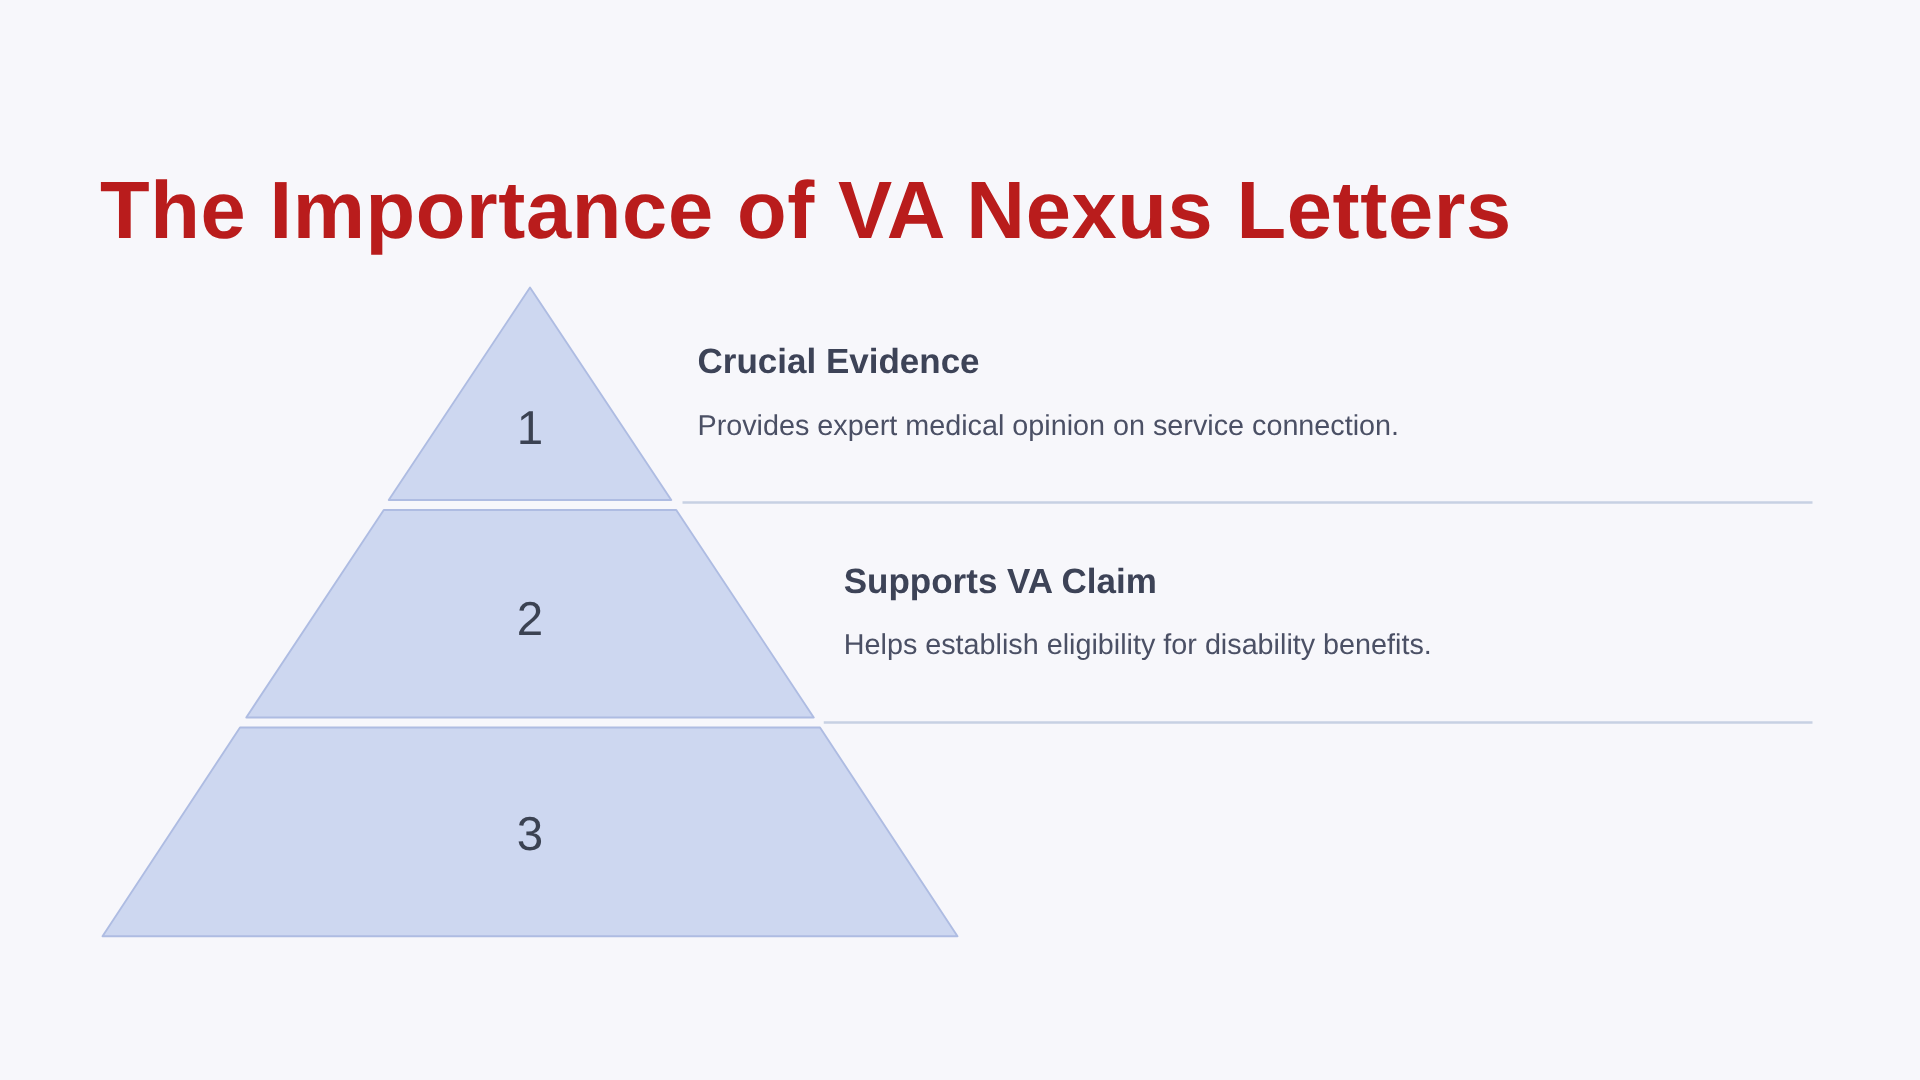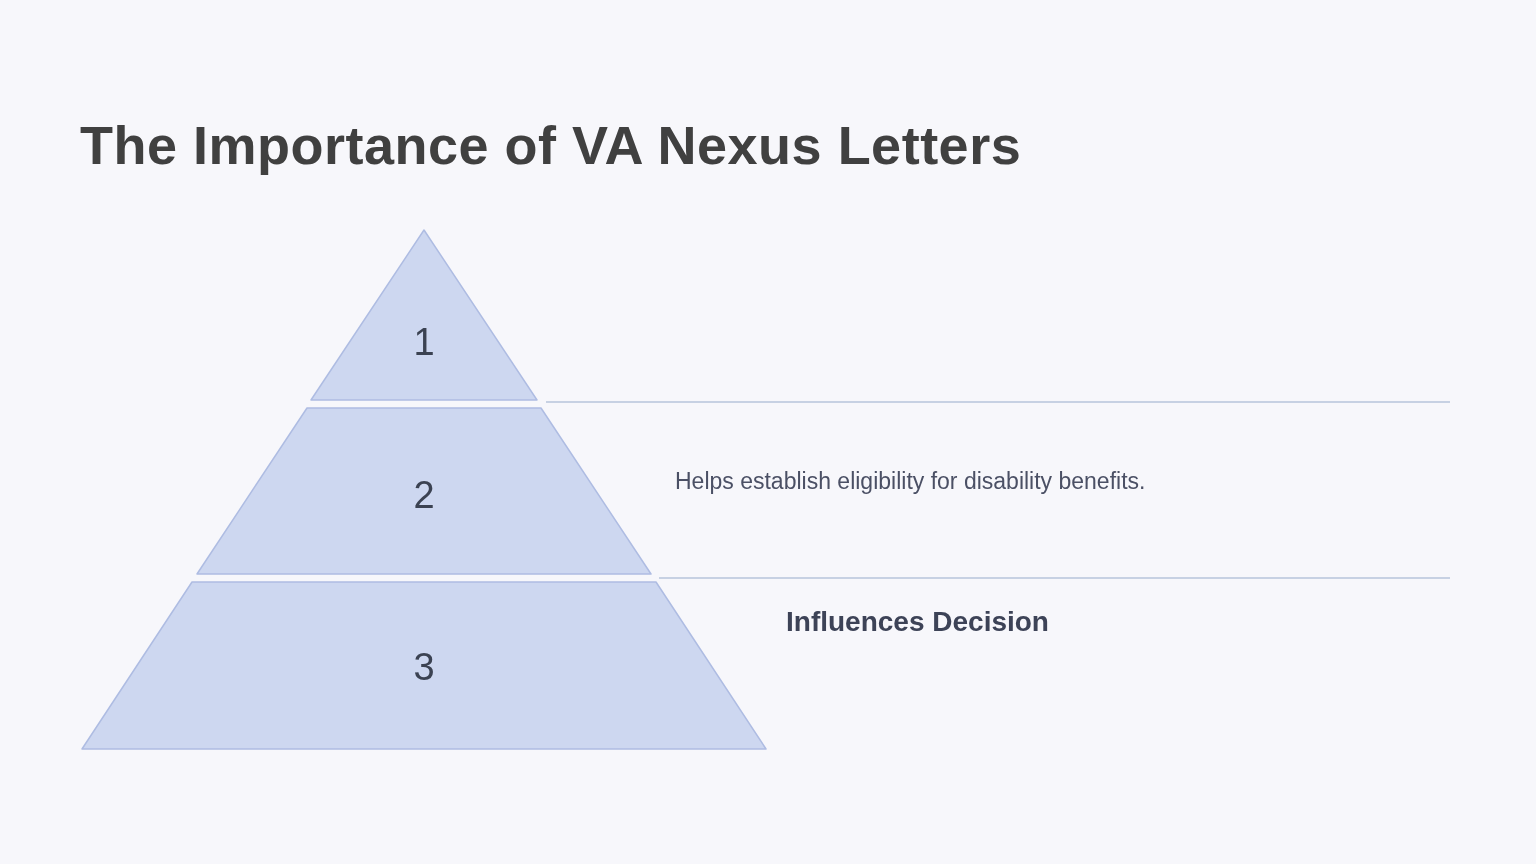--- a/index.html
+++ b/index.html
@@ -14,26 +14,26 @@
     position: relative;
     overflow: hidden;
   }
   .slide {
     position: absolute;
     inset: 0;
   }
   .slide-title {
     position: absolute;
     left: 80px;
-    top: 116px;
+    top: 132px;
     margin: 0;
-    font-size: 54px;
+    font-size: 65px;
     font-weight: 700;
     letter-spacing: 0.5px;
-    color: #404040;
+    color: #b91c1c;
     line-height: 1.1;
     white-space: nowrap;
   }
   .pyramid-svg {
     position: absolute;
     left: 0;
     top: 0;
     width: 1536px;
     height: 864px;
   }
@@ -94,22 +94,26 @@
     <polygon class="tier" points="307,408 541,408 651,574 197,574"></polygon>
     <polygon class="tier" points="192,582 656,582 766,749 82,749"></polygon>
     <text class="tier-number" x="424" y="355">1</text>
     <text class="tier-number" x="424" y="508">2</text>
     <text class="tier-number" x="424" y="680">3</text>
   </svg>
 
   <div class="divider divider-1"></div>
   <div class="divider divider-2"></div>
 
+  <section class="section section-1">
+    <h2>Crucial Evidence</h2>
+    <p>Provides expert medical opinion on service connection.</p>
+  </section>
 
   <section class="section section-2">
+    <h2>Supports VA Claim</h2>
     <p>Helps establish eligibility for disability benefits.</p>
   </section>
 
   <section class="section section-3">
-    <h2>Influences Decision</h2>
   </section>
 
 </main>
 
 </body></html>

